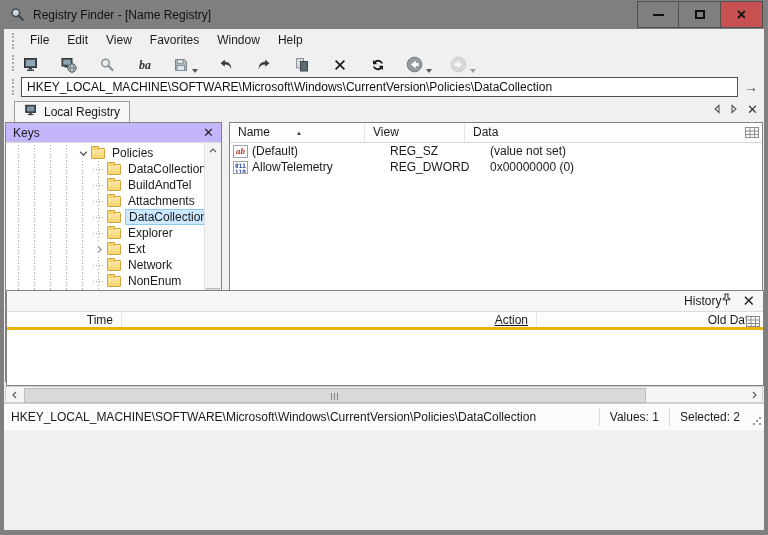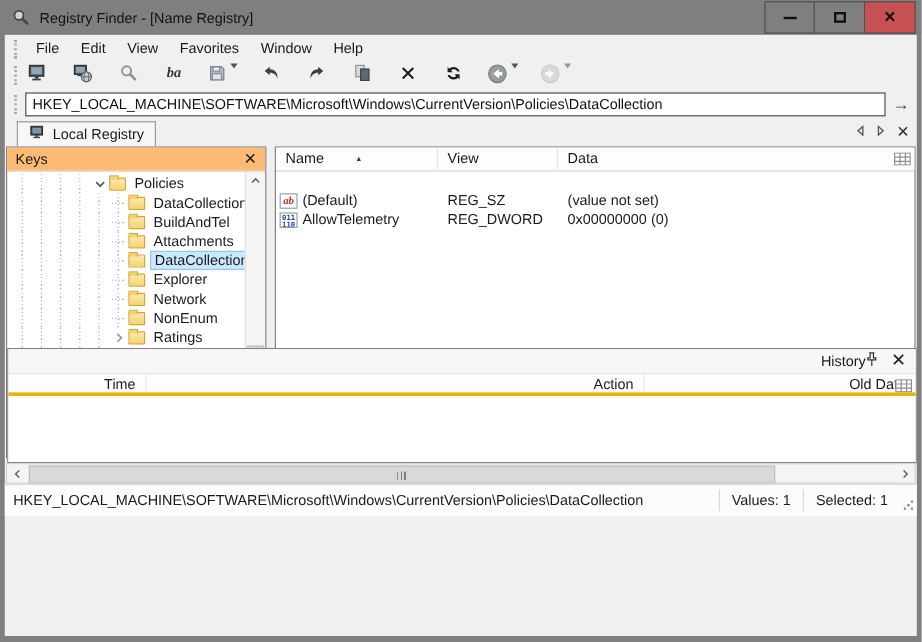--- a/index.html
+++ b/index.html
@@ -20,40 +20,40 @@
   .win-btn.close { background: #c75050; font-size: 16px; }
 
   
   .inner { position: absolute; left: 4px; right: 4px; top: 29px; bottom: 5px; background: #f0f0f0; }
   .grip { width: 3px; height: 16px; border-left: 2px dotted #aaa; margin: 0 6px 0 4px; flex: none; }
 
   .menubar { position: absolute; left: 0; right: 0; top: 0; height: 23px; display: flex; align-items: center; padding-left: 4px; }
   .menu-item { padding: 0 9px; height: 23px; line-height: 23px; text-align: right; }
 
   .toolbar { position: absolute; left: 0; right: 0; top: 23px; height: 22px; display: flex; align-items: center; padding-left: 4px; }
-  .tb-btn { height: 20px; min-width: 20px; display: flex; align-items: flex-start; justify-content: center; margin-right: 18px; }
+  .tb-btn { height: 20px; min-width: 20px; display: flex; align-items: flex-end; justify-content: center; margin-right: 18px; }
   .tb-btn.disabled { opacity: .55; }
   .caret { width: 0; height: 0; border-left: 3px solid transparent; border-right: 3px solid transparent; border-top: 4px solid #555; margin-left: 3px; }
   .ba-glyph { font: italic bold 12px "Liberation Serif", serif; color: #333; }
   .ba-glyph::first-letter { text-decoration: underline; }
 
   .addrbar { position: absolute; left: 0; right: 0; top: 45px; height: 25px; display: flex; align-items: center; padding-left: 4px; }
   .addr-input { flex: 1; height: 20px; border: 1px solid #4c4c4c; background: #fff; padding: 0 5px; font: 12px "Liberation Sans", sans-serif; color: #111; }
   .go-btn { width: 26px; text-align: center; font-size: 14px; color: #444; }
 
   .tabbar { position: absolute; left: 0; right: 0; top: 70px; height: 23px; }
   .tab { position: absolute; left: 10px; top: 2px; height: 21px; display: flex; align-items: center; gap: 6px; padding: 0 9px; background: #f7f7f7; border: 1px solid #9b9b9b; border-bottom: none; }
   .tab-nav { position: absolute; right: 6px; top: 4px; display: flex; align-items: center; gap: 9px; }
   .tab-nav .x { font-size: 13px; color: #333; line-height: 10px; }
 
   
   .panel { background: #fff; border: 1px solid #828282; position: absolute; display: flex; flex-direction: column; }
   .keys-panel { left: 1px; top: 93px; width: 217px; height: 260px; }
-  .values-panel { left: 225px; top: 93px; width: 534px; height: 260px; gap: 16px; }
-  .panel-header { height: 20px; flex: none; background: #fdba74; border-bottom: 1px solid #dcdcdc; display: flex; align-items: center; padding: 0 7px; }
+  .values-panel { left: 225px; top: 93px; width: 534px; height: 260px; }
+  .panel-header { height: 20px; flex: none; background: #c4b5fd; border-bottom: 1px solid #dcdcdc; display: flex; align-items: center; padding: 0 7px; }
   .panel-header .ph-title { flex: 1; }
   .panel-header .x { font-size: 13px; color: #222; line-height: 10px; }
 
   
   .tree-body { flex: 1; position: relative; overflow: hidden; padding-left: 34px; }
   .tree-rows { position: absolute; left: 0; top: 2px; right: 17px; overflow: hidden; bottom: 0; }
   .tree-row { height: 16px; display: flex; align-items: center; white-space: nowrap; padding-left: 5px; }
   .tg { width: 16px; height: 16px; flex: none; position: relative; }
   .tg.guide { background: repeating-linear-gradient(to bottom, #b4b4b4 0 1px, transparent 1px 3px); background-size: 1px 100%; background-position: 7px 0; background-repeat: no-repeat; }
   .tg.stub::after { content: ""; position: absolute; left: 2px; top: 8px; width: 11px; height: 1px; background: repeating-linear-gradient(to right, #b4b4b4 0 1px, transparent 1px 3px); }
@@ -76,35 +76,35 @@
 
   
   .cols-header { height: 20px; flex: none; display: flex; background: #fdfdfd; border-bottom: 1px solid #d6d6d6; position: relative; align-items: center; }
   .col { padding: 0 8px; border-right: 1px solid #e6e6e6; height: 100%; line-height: 19px; position: relative; }
   .col.c-name { width: 135px; } .col.c-type { width: 100px; } .col.c-data { flex: 1; border-right: none; }
   .sort-arrow { position: absolute; left: 66px; top: 1px; font-size: 6px; color: #333; }
   .grid-ico { position: absolute; right: 3px; top: 4px; }
   .list-body { flex: 1; overflow: hidden; }
   .v-row { height: 16px; display: flex; align-items: center; }
   .cell-name { width: 135px; display: flex; align-items: center; gap: 4px; padding-left: 3px; }
-  .cell-type { width: 100px; padding-left: 8px; }
+  .cell-type { width: 100px; padding-left: 8px; margin-left: 17px; }
   .cell-data { flex: 1; padding-left: 8px; }
   .vi { display: inline-block; width: 15px; height: 13px; background: #fff; border: 1px solid #9aa0a6; flex: none; overflow: hidden; text-align: center; }
   .vi-ab { color: #c03028; font: bold italic 9px "Liberation Serif", serif; line-height: 11px; }
   .vi-dword { color: #23409e; font: bold 6px "DejaVu Sans Mono", monospace; }
   .vi-dword div { line-height: 5px; margin-top: 1px; }
 
   
   .history-panel { left: 2px; top: 261px; width: 758px; height: 96px; text-align: right; }
   .hist-title { height: 21px; flex: none; background: #f7f7f7; border-bottom: 1px solid #dcdcdc; display: flex; align-items: center; padding: 0 8px; }
   .hist-title .ph-title { flex: 1; }
   .hist-title .x { font-size: 15px; color: #222; margin-left: 10px; line-height: 12px; }
   .hist-cols { height: 18px; flex: none; display: flex; background: #fdfdfd; border-bottom: 3px solid #eab308; position: relative; align-items: center; }
   .hcol { padding: 0 8px; border-right: 1px solid #e6e6e6; height: 100%; line-height: 17px; }
-  .hcol.h-time { width: 115px; } .hcol.h-action { width: 415px; } .hcol.h-olddata { flex: 1; border-right: none; }
+  .hcol.h-time { width: 115px; } .hcol.h-action { width: 415px; text-decoration: underline; } .hcol.h-olddata { flex: 1; border-right: none; }
   .hist-body { flex: 1; background: #fff; }
   .hist-hscroll { position: absolute; left: 1px; top: 357px; width: 758px; height: 17px; background: #f4f4f4; border: 1px solid #cfcfcf; }
 
   
   .statusbar { position: absolute; left: 0; right: 0; top: 374px; height: 27px; background: #fcfcfc; border-top: 1px solid #cfcfcf; display: flex; align-items: center; }
   .status-path { flex: 1; padding-left: 7px; white-space: nowrap; overflow: hidden; }
   .status-cell { padding: 0 10px; border-left: 1px solid #dadada; height: 18px; line-height: 18px; flex: none; }
   .resize-grip { width: 14px; height: 100%; position: relative; flex: none; }
   .resize-grip::after { content: ""; position: absolute; right: 3px; bottom: 5px; width: 8px; height: 8px;
       background:
@@ -353,20 +353,34 @@
               <span class="tg guide stub"></span>
               <span class="folder"></span>
               <span class="tree-label">Explorer</span>
             </div>
             <div class="tree-row">
               <span class="tg guide"></span>
               <span class="tg guide"></span>
               <span class="tg guide"></span>
               <span class="tg guide"></span>
               <span class="tg guide"></span>
+              <span class="tg chev">
+                <svg width="11" height="11" viewBox="0 0 10 10">
+                  <polyline points="3.5,2 6.5,5 3.5,8" fill="none" stroke="#9a9a9a" stroke-width="1.3"></polyline>
+                </svg>
+              </span>
+              <span class="folder"></span>
+              <span class="tree-label">Ext</span>
+            </div>
+            <div class="tree-row">
+              <span class="tg guide"></span>
+              <span class="tg guide"></span>
+              <span class="tg guide"></span>
+              <span class="tg guide"></span>
+              <span class="tg guide"></span>
               <span class="tg guide stub"></span>
               <span class="folder"></span>
               <span class="tree-label">Network</span>
             </div>
             <div class="tree-row">
               <span class="tg guide"></span>
               <span class="tg guide"></span>
               <span class="tg guide"></span>
               <span class="tg guide"></span>
               <span class="tg guide"></span>
@@ -547,18 +561,18 @@
       <span class="sb-btn right" id="hhs-r">
           <svg width="8" height="8" viewBox="0 0 8 8">
             <polyline points="3,1 6,4 3,7" fill="none" stroke="#5f5f5f" stroke-width="1.2"></polyline>
           </svg>
         </span>
     </div>
 
     <div class="statusbar">
       <span class="status-path">HKEY_LOCAL_MACHINE\SOFTWARE\Microsoft\Windows\CurrentVersion\Policies\DataCollection</span>
       <span class="status-cell">Values: 1</span>
-      <span class="status-cell">Selected: 1</span>
+      <span class="status-cell">Selected: 2</span>
       <span class="resize-grip"></span>
     </div>
 
   </div>
 </div>
 
 </body></html>

